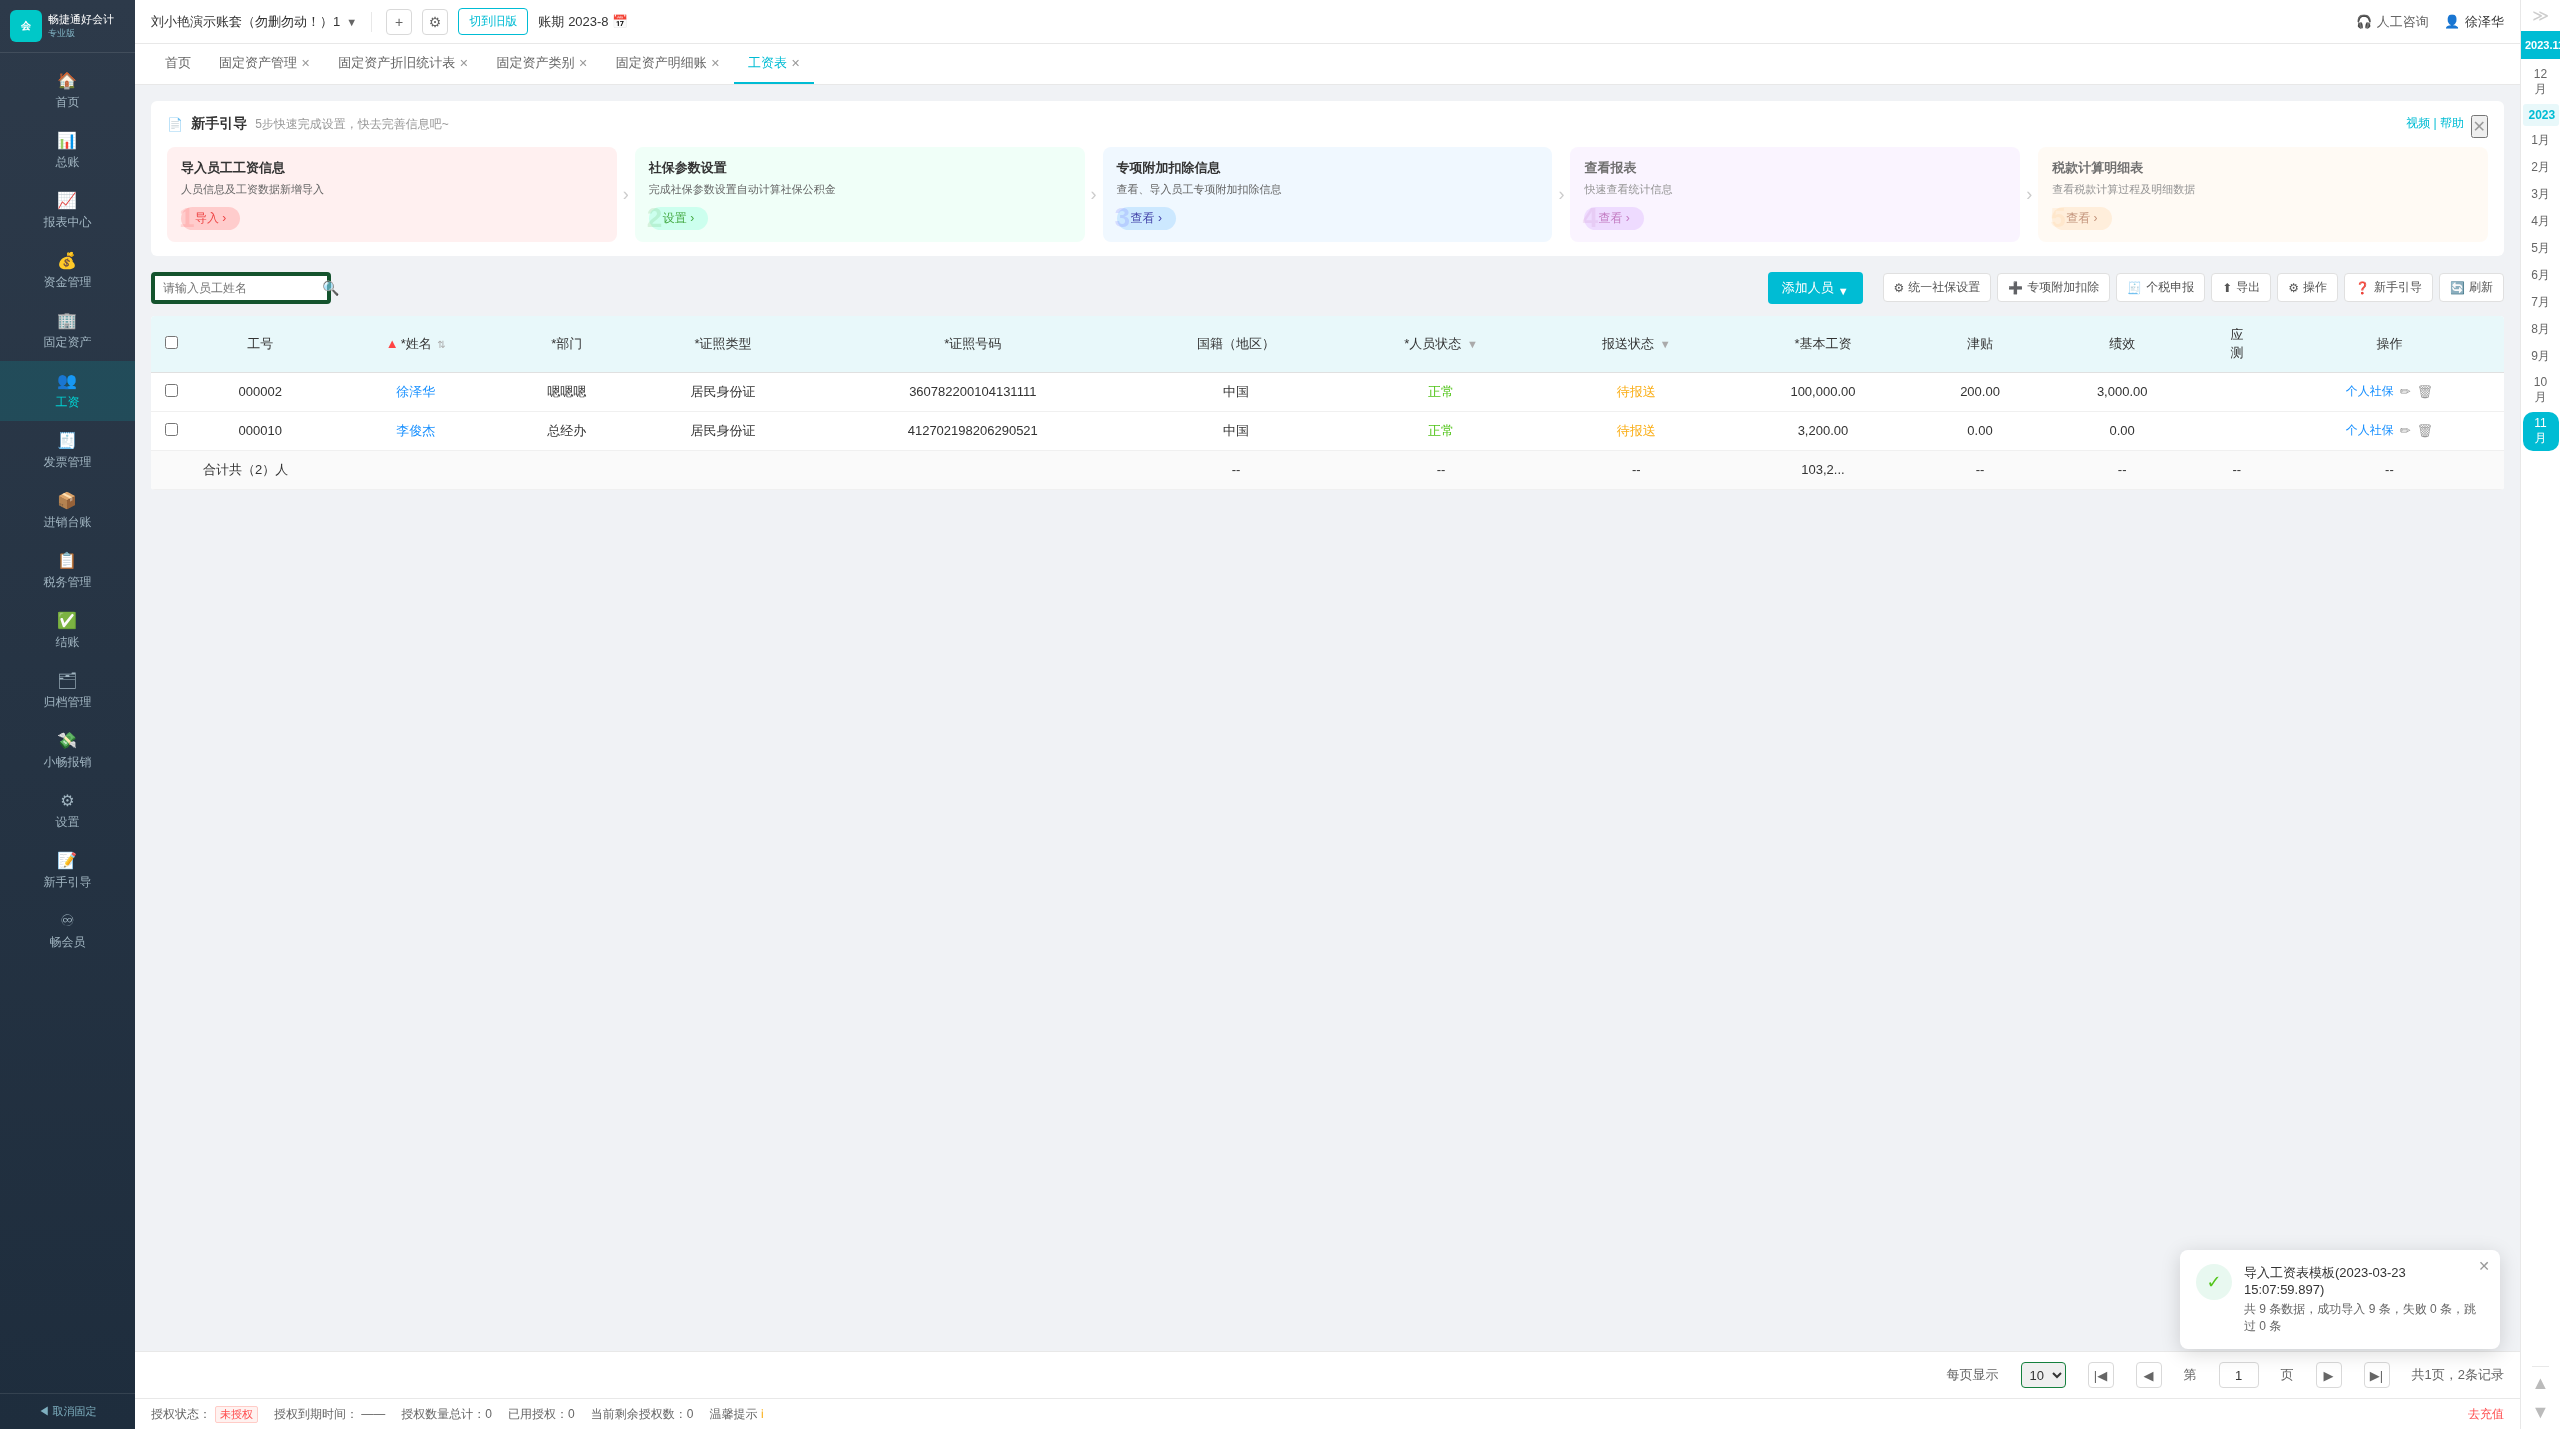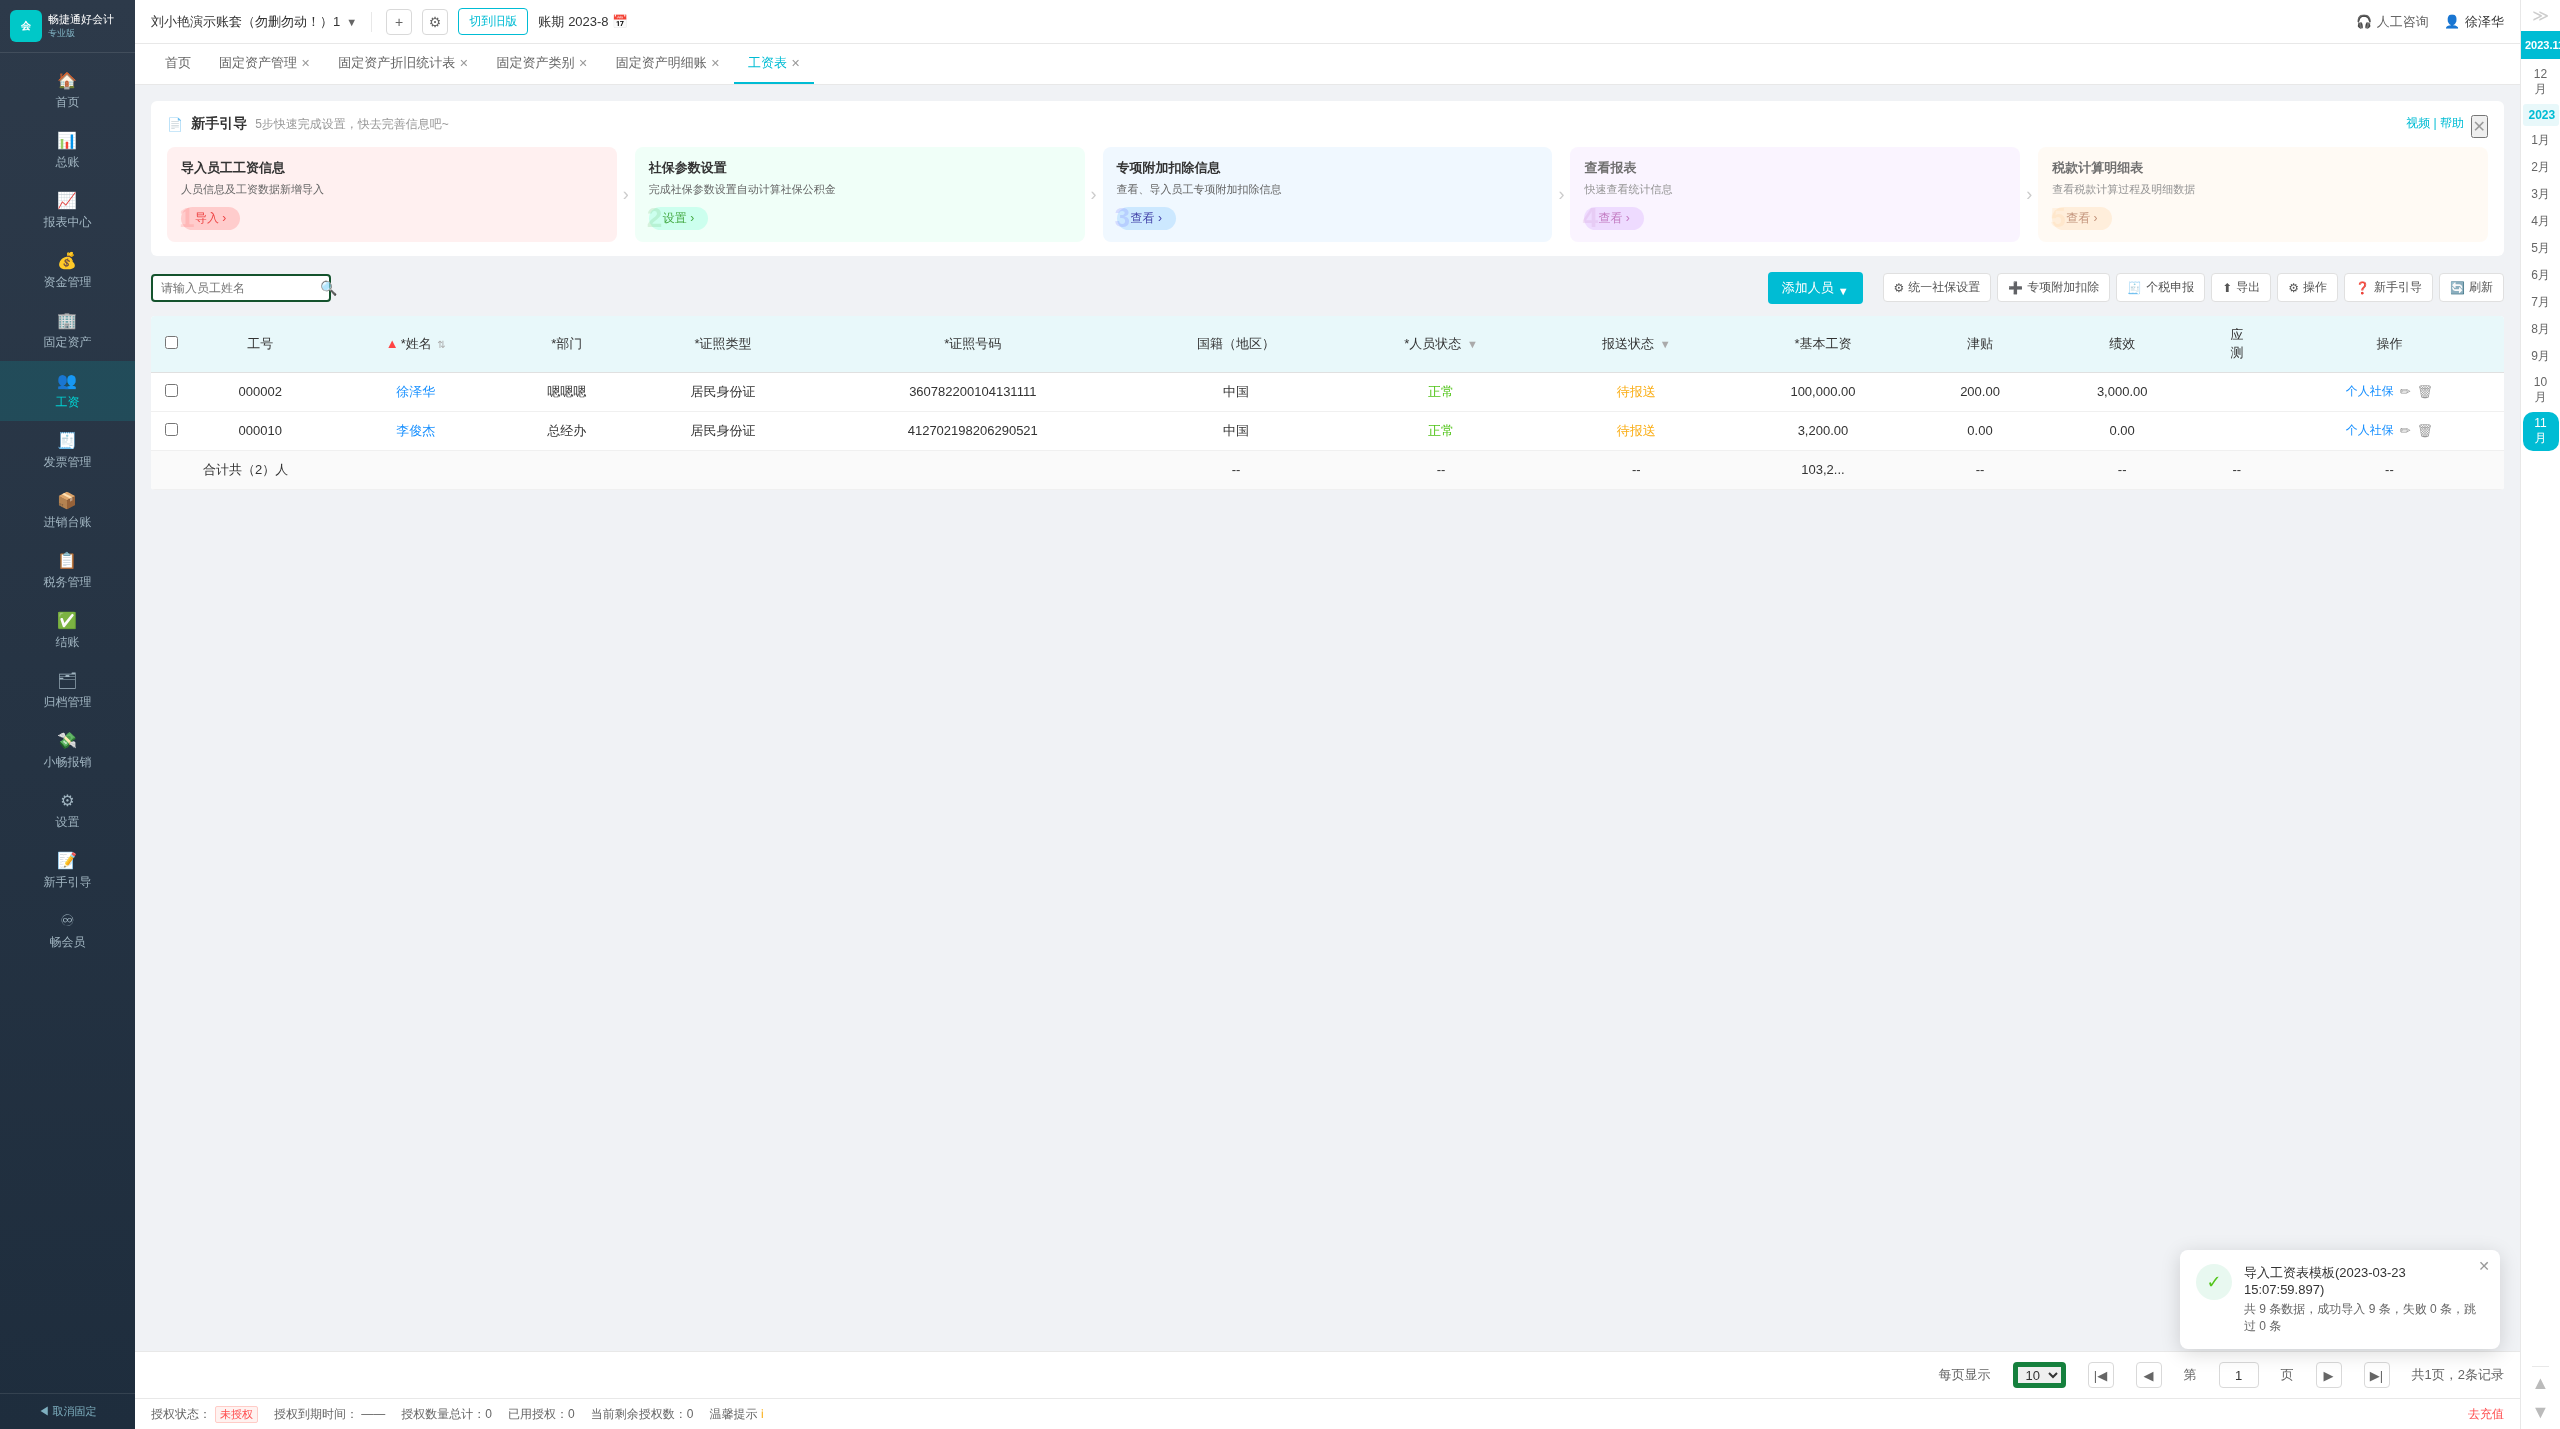--- a/index.html
+++ b/index.html
@@ -186,21 +186,21 @@
     .wizard-step-4 .wizard-step-btn { background: #e8ccff; color: #a4a; }
     .wizard-step-5 .wizard-step-btn { background: #ffe8cc; color: #a64; }
 
     
     .table-toolbar {
       display: flex; align-items: center; gap: 10px;
       margin-bottom: 12px;
     }
     .search-input-wrap {
       display: flex; align-items: center;
-      border: 2px solid #14532d; border-radius: 4px;
+      border: 4px solid #14532d; border-radius: 4px;
       background: white; padding: 0 8px; gap: 4px;
       width: 180px;
     }
     .search-input-wrap input {
       border: none; outline: none; font-size: 12px;
       color: #333; background: transparent; flex: 1;
       padding: 5px 0;
     }
     .search-icon { color: #bbb; font-size: 14px; }
     .add-btn {
@@ -277,21 +277,21 @@
       background: white; cursor: pointer;
       display: flex; align-items: center; justify-content: center;
       color: #666; font-size: 13px;
     }
     .page-input {
       width: 40px; height: 26px; text-align: center;
       border: 1px solid #d9d9d9; border-radius: 4px;
       font-size: 13px; color: #333;
     }
     .page-size-select {
-      height: 26px; border: 5px solid #15803d; border-radius: 4px;
+      height: 26px; border: 1px solid #15803d; border-radius: 4px;
       font-size: 13px; color: #333; padding: 0 4px; cursor: pointer;
     }
 
     
     .auth-bar {
       background: white;
       padding: 6px 16px;
       border-top: 1px solid #e8e8e8;
       display: flex; align-items: center; gap: 16px;
       font-size: 12px; color: #666;

